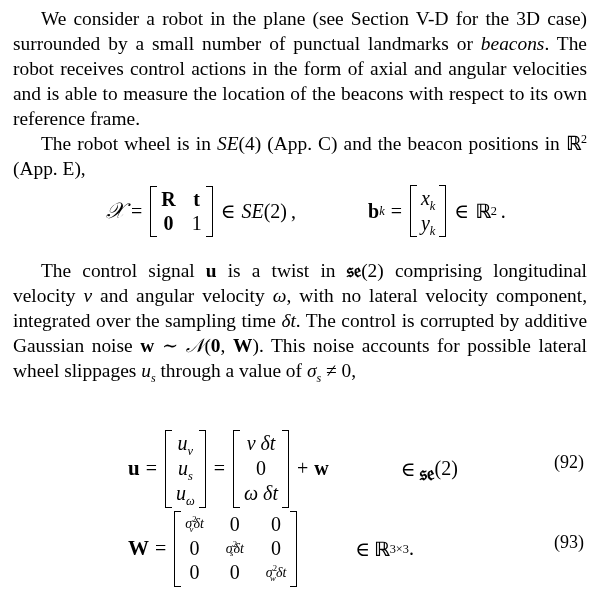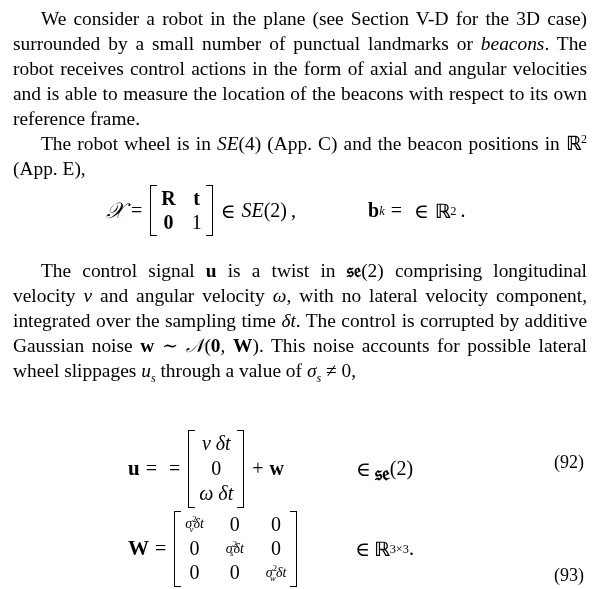--- a/index.html
+++ b/index.html
@@ -128,34 +128,51 @@
       </span>
       <span class="op">∈</span>
       <span class="mathit">SE</span>
         <span>(2)</span>
       <span class="sp4"></span>
         <span>,</span>
       <span class="gap-xl"></span>
       <span class="bf">b</span>
         <sub class="tiny mathit">k</sub>
       <span class="op">=</span>
+      <span class="matrix">
+        <span class="brk l"></span>
+        <span class="mgrid c1">
+          <span class="cell"><span class="mathit">x</span><sub class="tiny mathit">k</sub></span>
+          <span class="cell"><span class="mathit">y</span><sub class="tiny mathit">k</sub></span>
+        </span>
+        <span class="brk r"></span>
+      </span>
       <span class="op">∈</span>
       <span class="bb">ℝ</span>
         <sup class="tiny">2</sup>
       <span class="sp4"></span>
         <span>.</span>
     </div>
 
     <p class="para" style="position:absolute; top:258px; left:0; width:574px;">
       <span>The control signal </span><span class="bf">u</span><span> is a twist in </span><span class="frak">𝔰𝔢</span><span>(2) comprising longitudinal velocity </span><span class="mathit">v</span><span> and angular velocity </span><span class="mathit">ω</span><span>, with no lateral velocity component, integrated over the sampling time </span><span class="mathit">δ</span><span class="mathit">t</span><span>. The control is corrupted by additive Gaussian noise </span><span class="bf">w</span><span> ∼ </span><span class="mathit">𝒩</span><span>(</span><span class="bf">0</span><span>, </span><span class="bf">W</span><span>). This noise accounts for possible lateral wheel slippages </span><span class="mathit">u</span><sub class="tiny mathit">s</sub><span> through a value of </span><span class="mathit">σ</span><sub class="tiny mathit">s</sub><span> ≠ 0,</span>
     </p>
 
     <div class="eqrow" style="top:430px; left:115px;">
       <span class="bf" style="font-size:21px;">u</span>
       <span class="op">=</span>
+      <span class="matrix">
+        <span class="brk l"></span>
+        <span class="mgrid c1">
+          <span class="cell"><span class="mathit">u</span><sub class="tiny mathit">v</sub></span>
+          <span class="cell"><span class="mathit">u</span><sub class="tiny mathit">s</sub></span>
+          <span class="cell"><span class="mathit">u</span><sub class="tiny mathit">ω</sub></span>
+        </span>
+        <span class="brk r"></span>
+      </span>
       <span class="op">=</span>
       <span class="matrix">
         <span class="brk l"></span>
         <span class="mgrid c1">
           <span class="cell mathit">v δt</span>
           <span class="cell">0</span>
           <span class="cell mathit">ω δt</span>
         </span>
         <span class="brk r"></span>
       </span>
@@ -187,16 +204,16 @@
         </span>
         <span class="brk r"></span>
       </span>
       <span class="gap-lg"></span>
       <span>∈</span>
         <span class="sp4"></span>
         <span class="bb">ℝ</span>
         <sup class="tiny">3×3</sup>
         <span>.</span>
     </div>
-    <div class="eqnum" style="top:532px; left:541px;margin-top:33px;">(93)</div>
+    <div class="eqnum" style="top:532px; left:541px;">(93)</div>
 
   </div>
 </div>
 
 </body></html>

